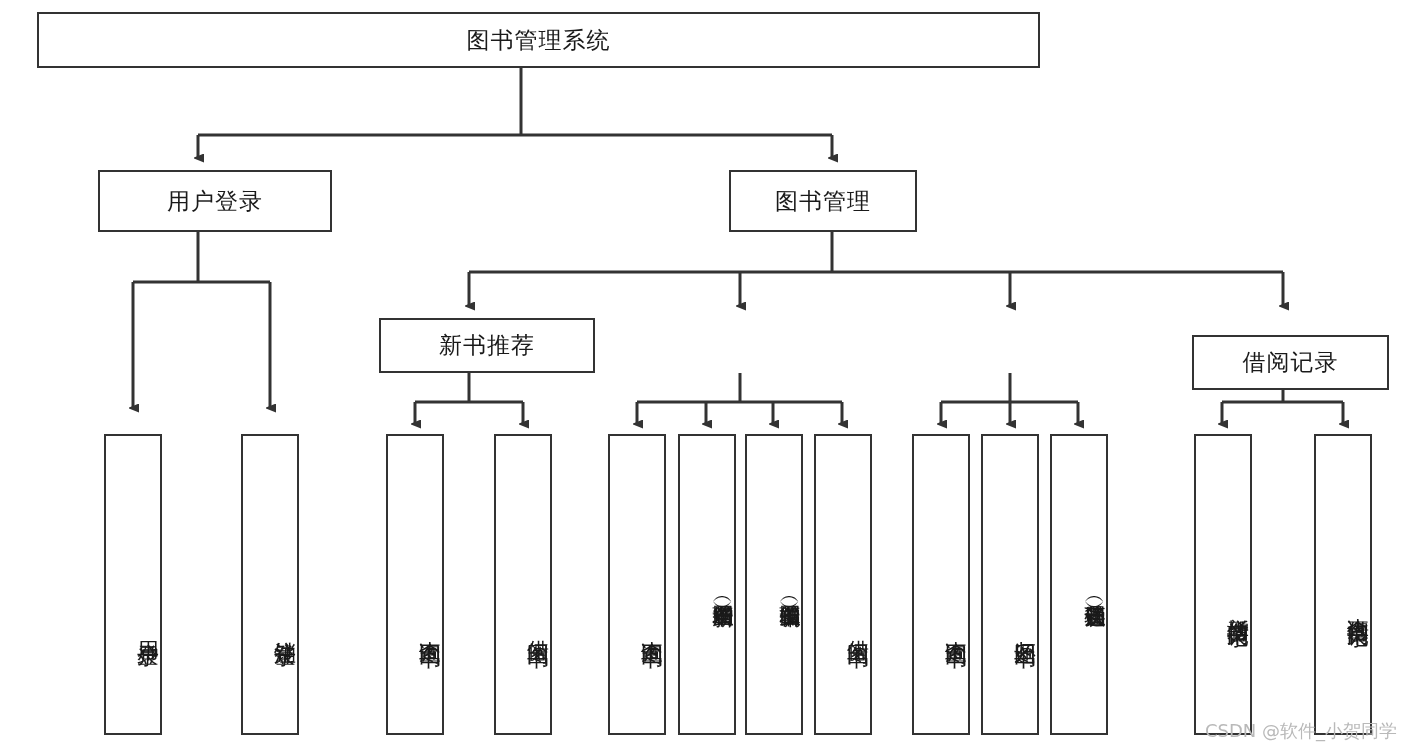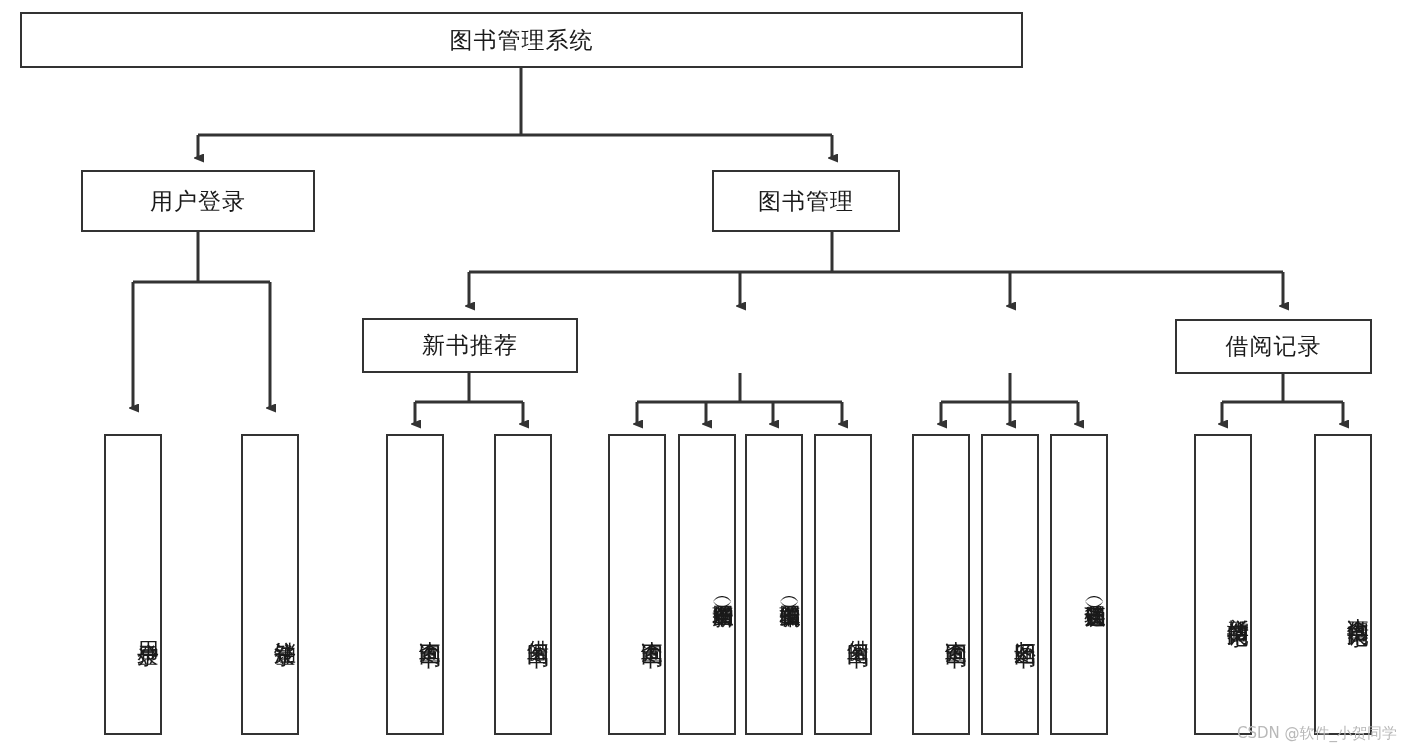--- a/index.html
+++ b/index.html
@@ -30,20 +30,21 @@
     background: #ffffff;
     display: flex;
     align-items: center;
     justify-content: center;
     color: #1a1a1a;
     z-index: 2;
   }
   .node.h {
     font-size: 23px;
     letter-spacing: 1px;
+    margin-left: 17px;
   }
   .node.v {
     writing-mode: vertical-rl;
     text-orientation: upright;
     font-size: 22px;
     letter-spacing: 2px;
     align-items: flex-start;
     justify-content: center;
     padding-top: 14px;
     line-height: 1.05;
@@ -53,21 +54,21 @@
     font-size: 21px;
     letter-spacing: 0px;
   }
   .node.v .vtxt {
     display: block;
   }
   #watermark {
     position: absolute;
     right: 8px;
     bottom: 4px;
-    font-size: 15px;
+    font-size: 18px;
     color: #b9b9b9;
     z-index: 5;
     white-space: nowrap;
     font-family: "DejaVu Sans", sans-serif;
   }
 </style>
 </head>
 <body>
 
 <div id="canvas">
@@ -129,21 +130,21 @@
   <div class="node h" style="left:81px; top:170px; width:234px; height:62px;">
     <span>用户登录</span>
   </div>
   <div class="node h" style="left:712px; top:170px; width:188px; height:62px;">
     <span>图书管理</span>
   </div>
 
   <div class="node h" style="left:362px; top:318px; width:216px; height:55px;">
     <span>新书推荐</span>
   </div>
-  <div class="node h" style="left:1175px; top:319px; width:197px; height:55px;font-family:Liberation Mono, monospace;">
+  <div class="node h" style="left:1175px; top:335px; width:197px; height:55px;font-family:Liberation Mono, monospace;">
     <span>借阅记录</span>
   </div>
 
   <div class="node v" style="left:104px; top:434px; width:58px; height:301px; padding-top:84px;">
     <span class="vtxt">用户登录</span>
   </div>
   <div class="node v" style="left:241px; top:434px; width:58px; height:301px; padding-top:84px;">
     <span class="vtxt">注销登录</span>
   </div>
 

